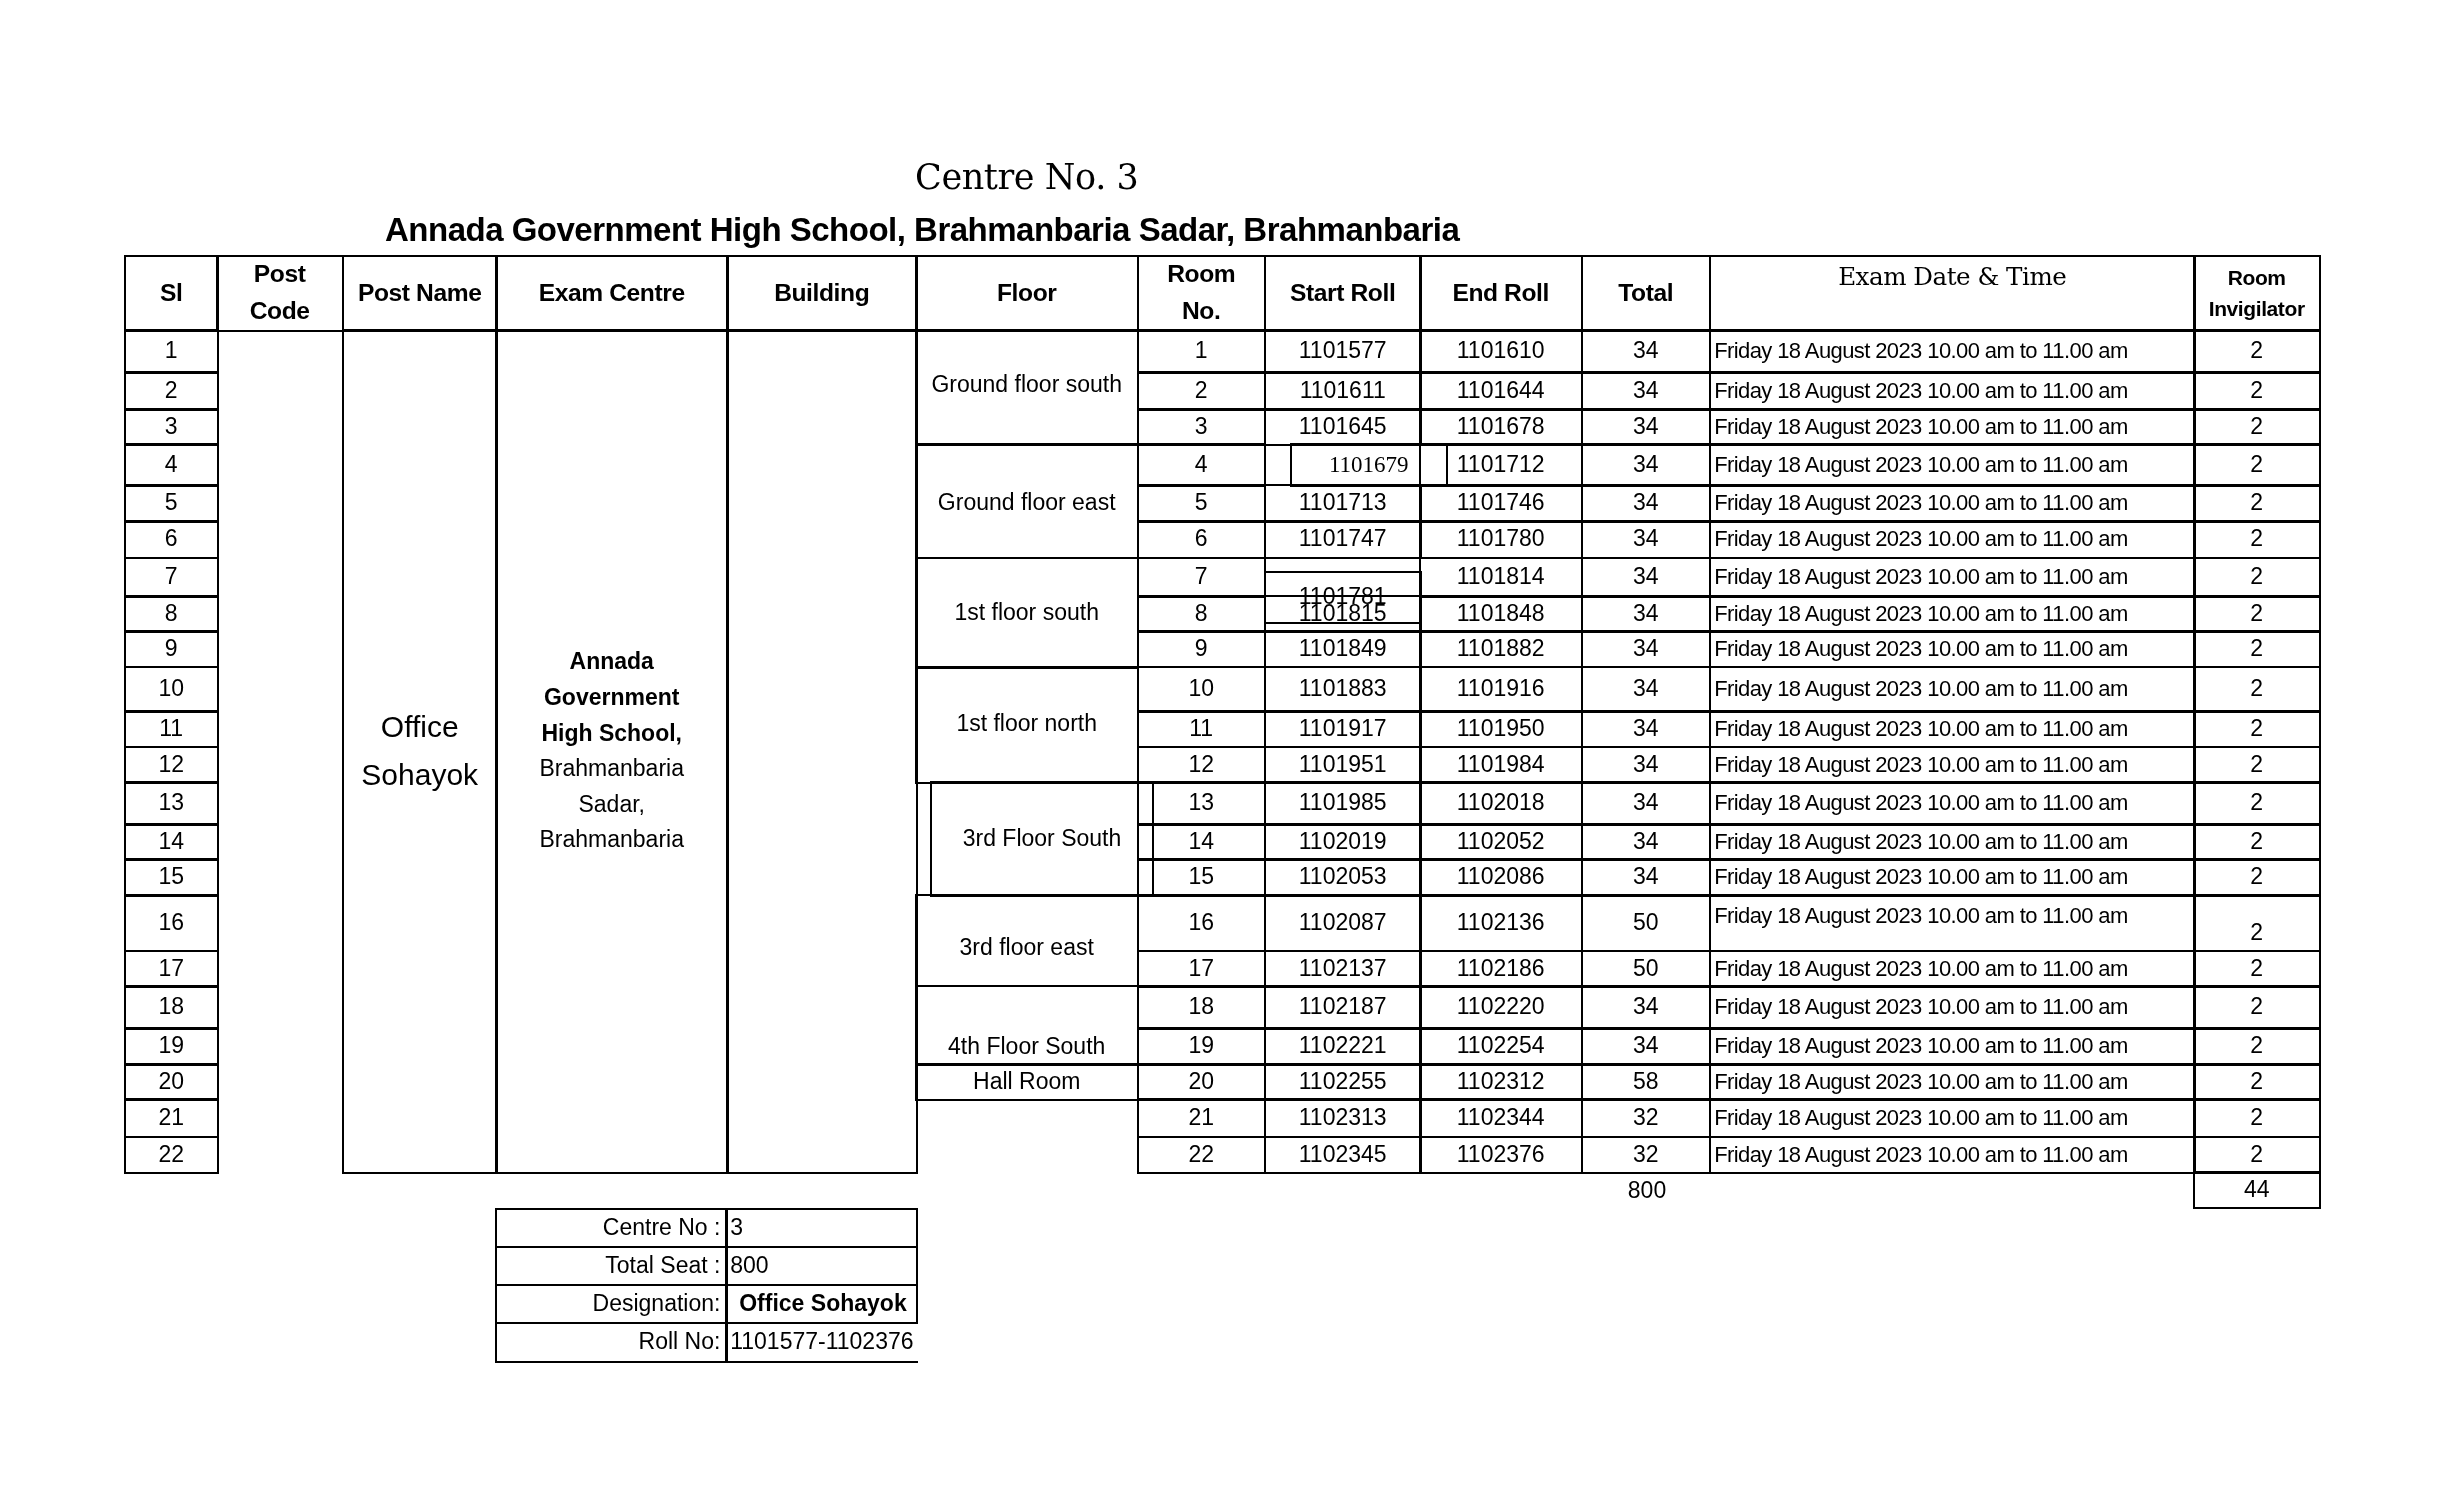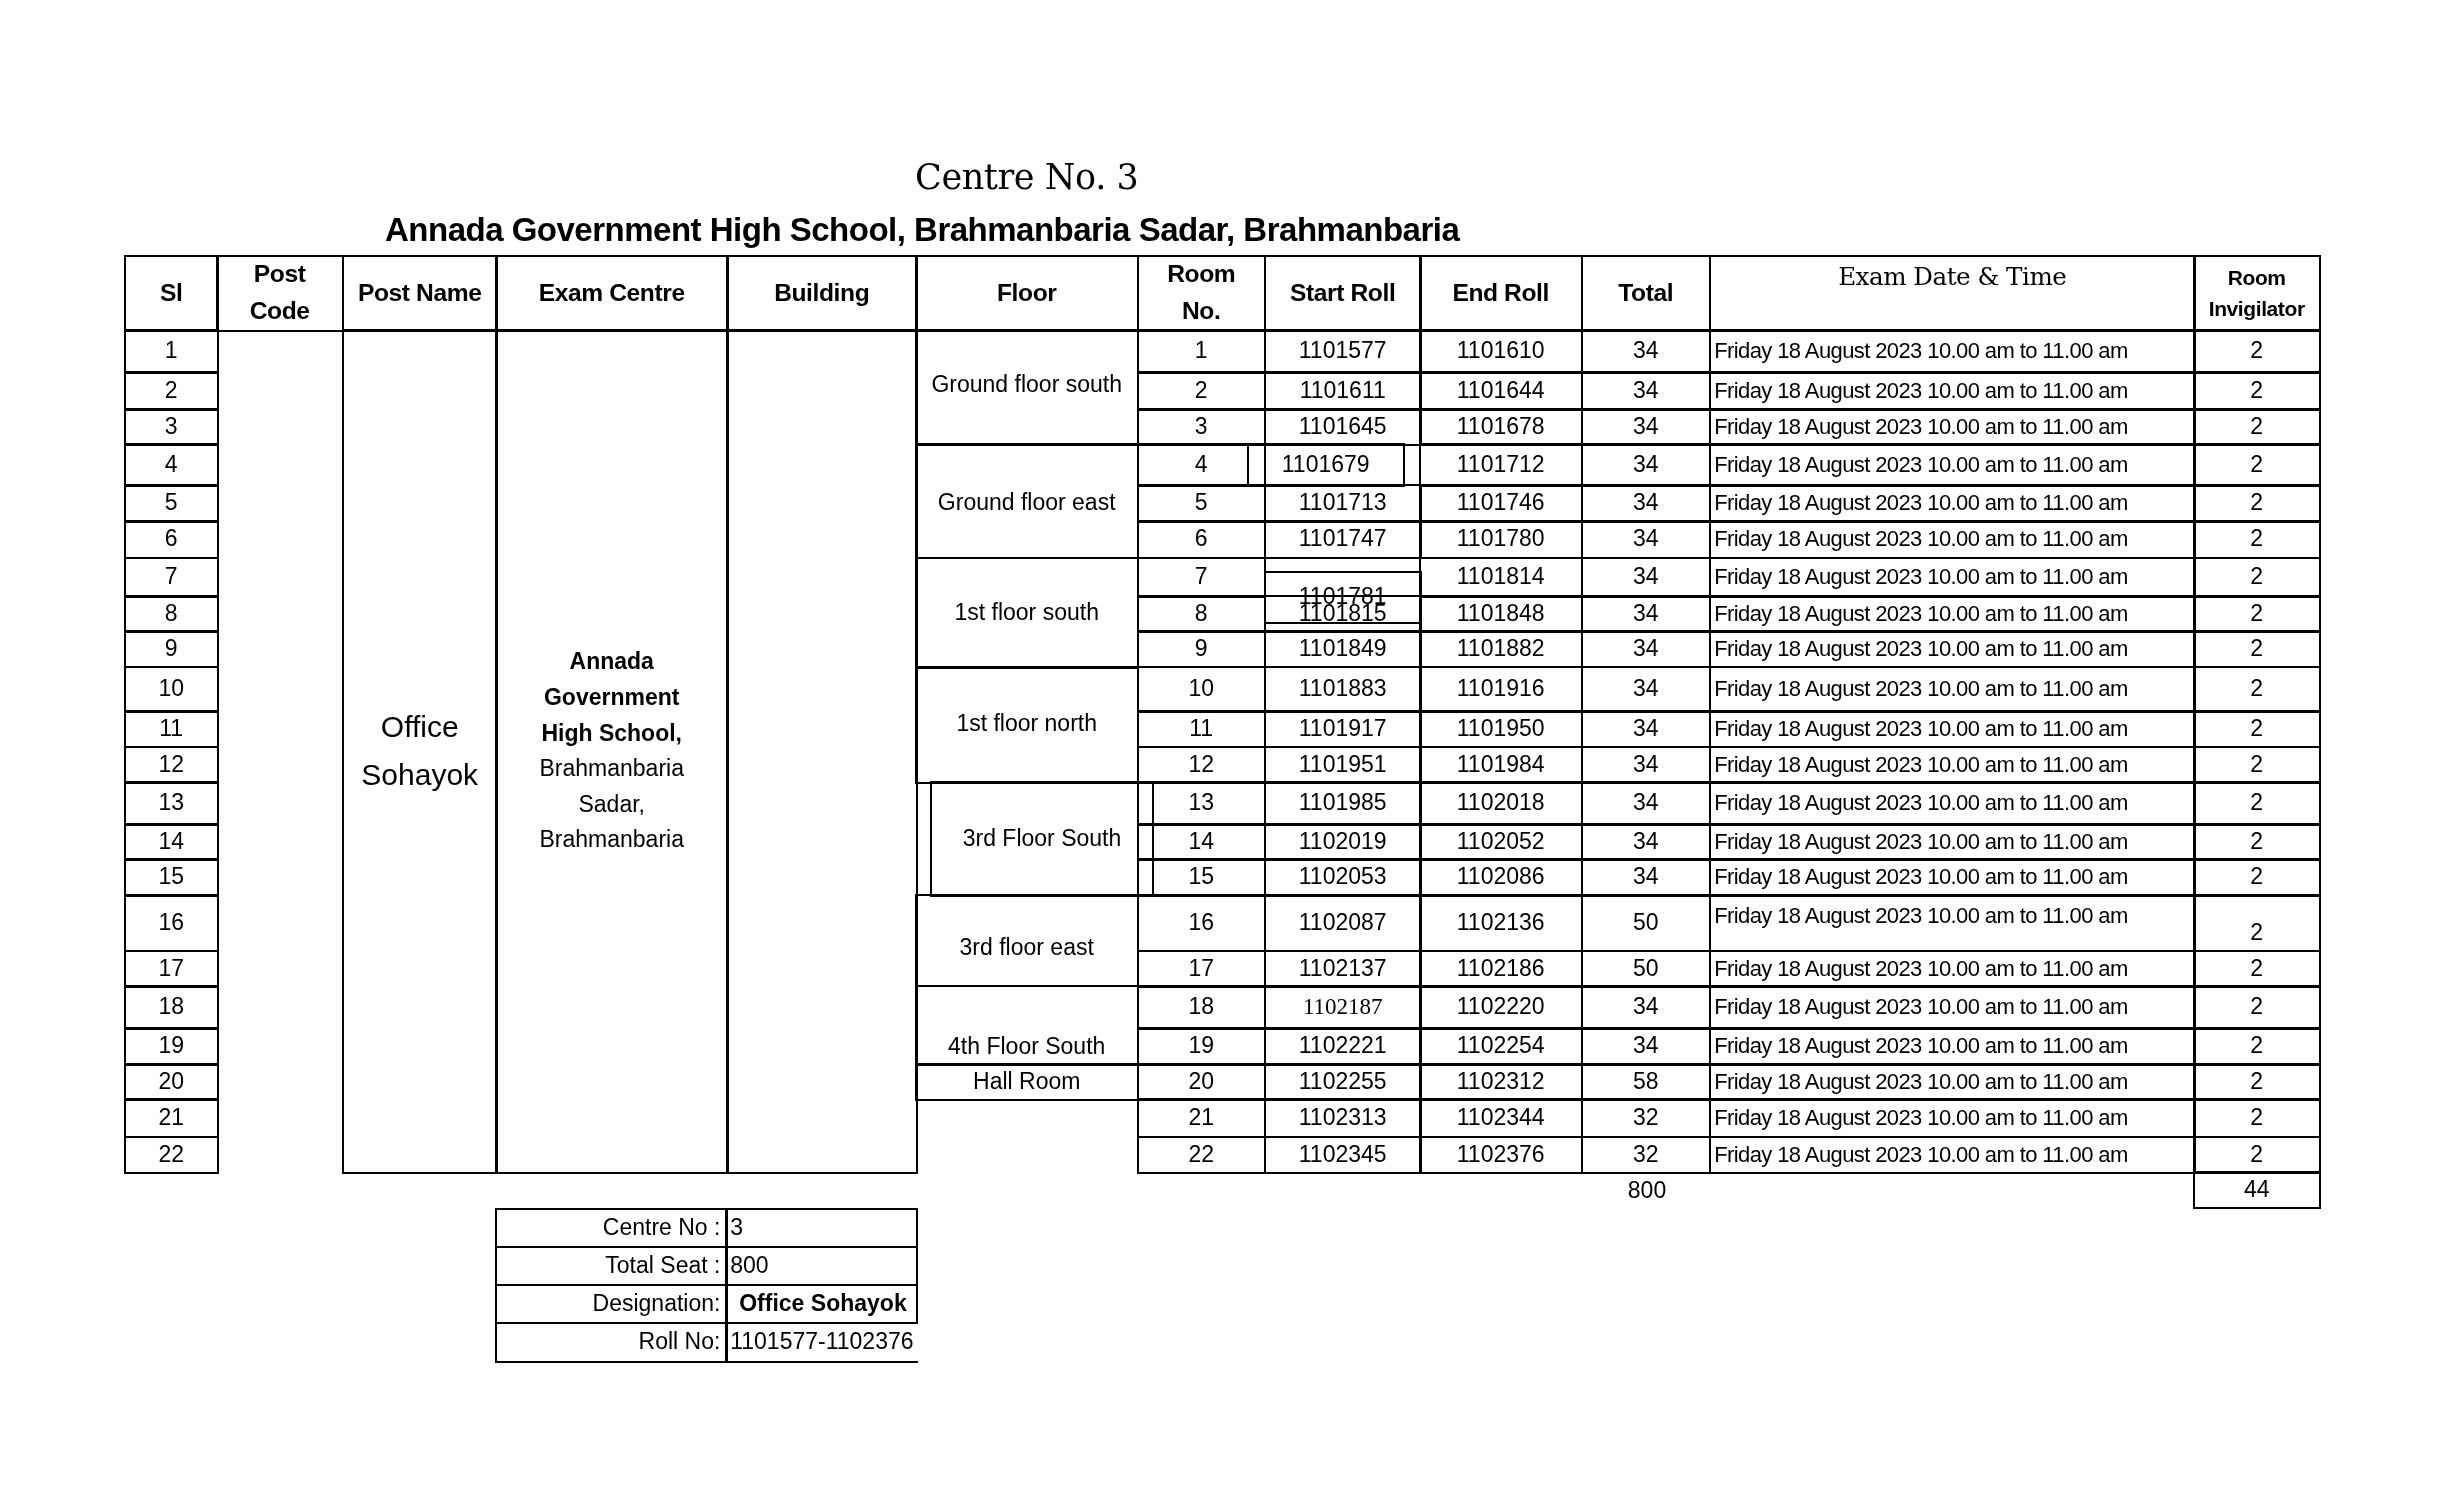--- a/index.html
+++ b/index.html
@@ -64,21 +64,21 @@
     <div class="cell " style="left: 2194px; top: 372px; width: 128px; height: 40px;">2</div>
     <div class="cell " style="left: 125px; top: 409px; width: 95px; height: 38px;">3</div>
     <div class="cell " style="left: 1138px; top: 409px; width: 129px; height: 38px;">3</div>
     <div class="cell " style="left: 1265px; top: 409px; width: 158px; height: 38px;">1101645</div>
     <div class="cell " style="left: 1420px; top: 409px; width: 164px; height: 38px;">1101678</div>
     <div class="cell " style="left: 1582px; top: 409px; width: 130px; height: 38px;">34</div>
     <div class="cell date" style="left: 1710px; top: 409px; width: 487px; height: 38px;">Friday 18 August 2023 10.00 am to 11.00 am</div>
     <div class="cell " style="left: 2194px; top: 409px; width: 128px; height: 38px;">2</div>
     <div class="cell " style="left: 125px; top: 444px; width: 95px; height: 44px;">4</div>
     <div class="cell " style="left: 1138px; top: 444px; width: 129px; height: 44px;">4</div>
-    <div class="cell " style="left: 1248px; top: 444px; width: 158px; height: 44px;">1101679</div>
+    <div class="cell " style="left: 1291px; top: 444px; width: 158px; height: 44px; font-family: Liberation Serif, serif;">1101679</div>
     <div class="cell " style="left: 1420px; top: 444px; width: 164px; height: 44px;">1101712</div>
     <div class="cell " style="left: 1582px; top: 444px; width: 130px; height: 44px;">34</div>
     <div class="cell date" style="left: 1710px; top: 444px; width: 487px; height: 44px;">Friday 18 August 2023 10.00 am to 11.00 am</div>
     <div class="cell " style="left: 2194px; top: 444px; width: 128px; height: 44px;">2</div>
     <div class="cell " style="left: 125px; top: 485px; width: 95px; height: 39px;">5</div>
     <div class="cell " style="left: 1138px; top: 485px; width: 129px; height: 39px;">5</div>
     <div class="cell " style="left: 1265px; top: 485px; width: 158px; height: 39px;">1101713</div>
     <div class="cell " style="left: 1420px; top: 485px; width: 164px; height: 39px;">1101746</div>
     <div class="cell " style="left: 1582px; top: 485px; width: 130px; height: 39px;">34</div>
     <div class="cell date" style="left: 1710px; top: 485px; width: 487px; height: 39px;">Friday 18 August 2023 10.00 am to 11.00 am</div>
@@ -162,21 +162,21 @@
     <div class="cell bottom" style="left: 2194px; top: 895px; width: 128px; height: 58px;">2</div>
     <div class="cell " style="left: 125px; top: 951px; width: 95px; height: 38px;">17</div>
     <div class="cell " style="left: 1138px; top: 951px; width: 129px; height: 38px;">17</div>
     <div class="cell " style="left: 1265px; top: 951px; width: 158px; height: 38px;">1102137</div>
     <div class="cell " style="left: 1420px; top: 951px; width: 164px; height: 38px;">1102186</div>
     <div class="cell " style="left: 1582px; top: 951px; width: 130px; height: 38px;">50</div>
     <div class="cell date" style="left: 1710px; top: 951px; width: 487px; height: 38px;">Friday 18 August 2023 10.00 am to 11.00 am</div>
     <div class="cell " style="left: 2194px; top: 951px; width: 128px; height: 38px;">2</div>
     <div class="cell " style="left: 125px; top: 986px; width: 95px; height: 45px;">18</div>
     <div class="cell " style="left: 1138px; top: 986px; width: 129px; height: 45px;">18</div>
-    <div class="cell " style="left: 1265px; top: 986px; width: 158px; height: 45px; font-family: Liberation Serif, serif;">1102187</div>
+    <div class="cell " style="left: 1265px; top: 986px; width: 158px; height: 45px;">1102187</div>
     <div class="cell " style="left: 1420px; top: 986px; width: 164px; height: 45px;">1102220</div>
     <div class="cell " style="left: 1582px; top: 986px; width: 130px; height: 45px;">34</div>
     <div class="cell date" style="left: 1710px; top: 986px; width: 487px; height: 45px;">Friday 18 August 2023 10.00 am to 11.00 am</div>
     <div class="cell " style="left: 2194px; top: 986px; width: 128px; height: 45px;">2</div>
     <div class="cell " style="left: 125px; top: 1028px; width: 95px; height: 39px;">19</div>
     <div class="cell " style="left: 1138px; top: 1028px; width: 129px; height: 39px;">19</div>
     <div class="cell " style="left: 1265px; top: 1028px; width: 158px; height: 39px;">1102221</div>
     <div class="cell " style="left: 1420px; top: 1028px; width: 164px; height: 39px;">1102254</div>
     <div class="cell " style="left: 1582px; top: 1028px; width: 130px; height: 39px;">34</div>
     <div class="cell date" style="left: 1710px; top: 1028px; width: 487px; height: 39px;">Friday 18 August 2023 10.00 am to 11.00 am</div>

